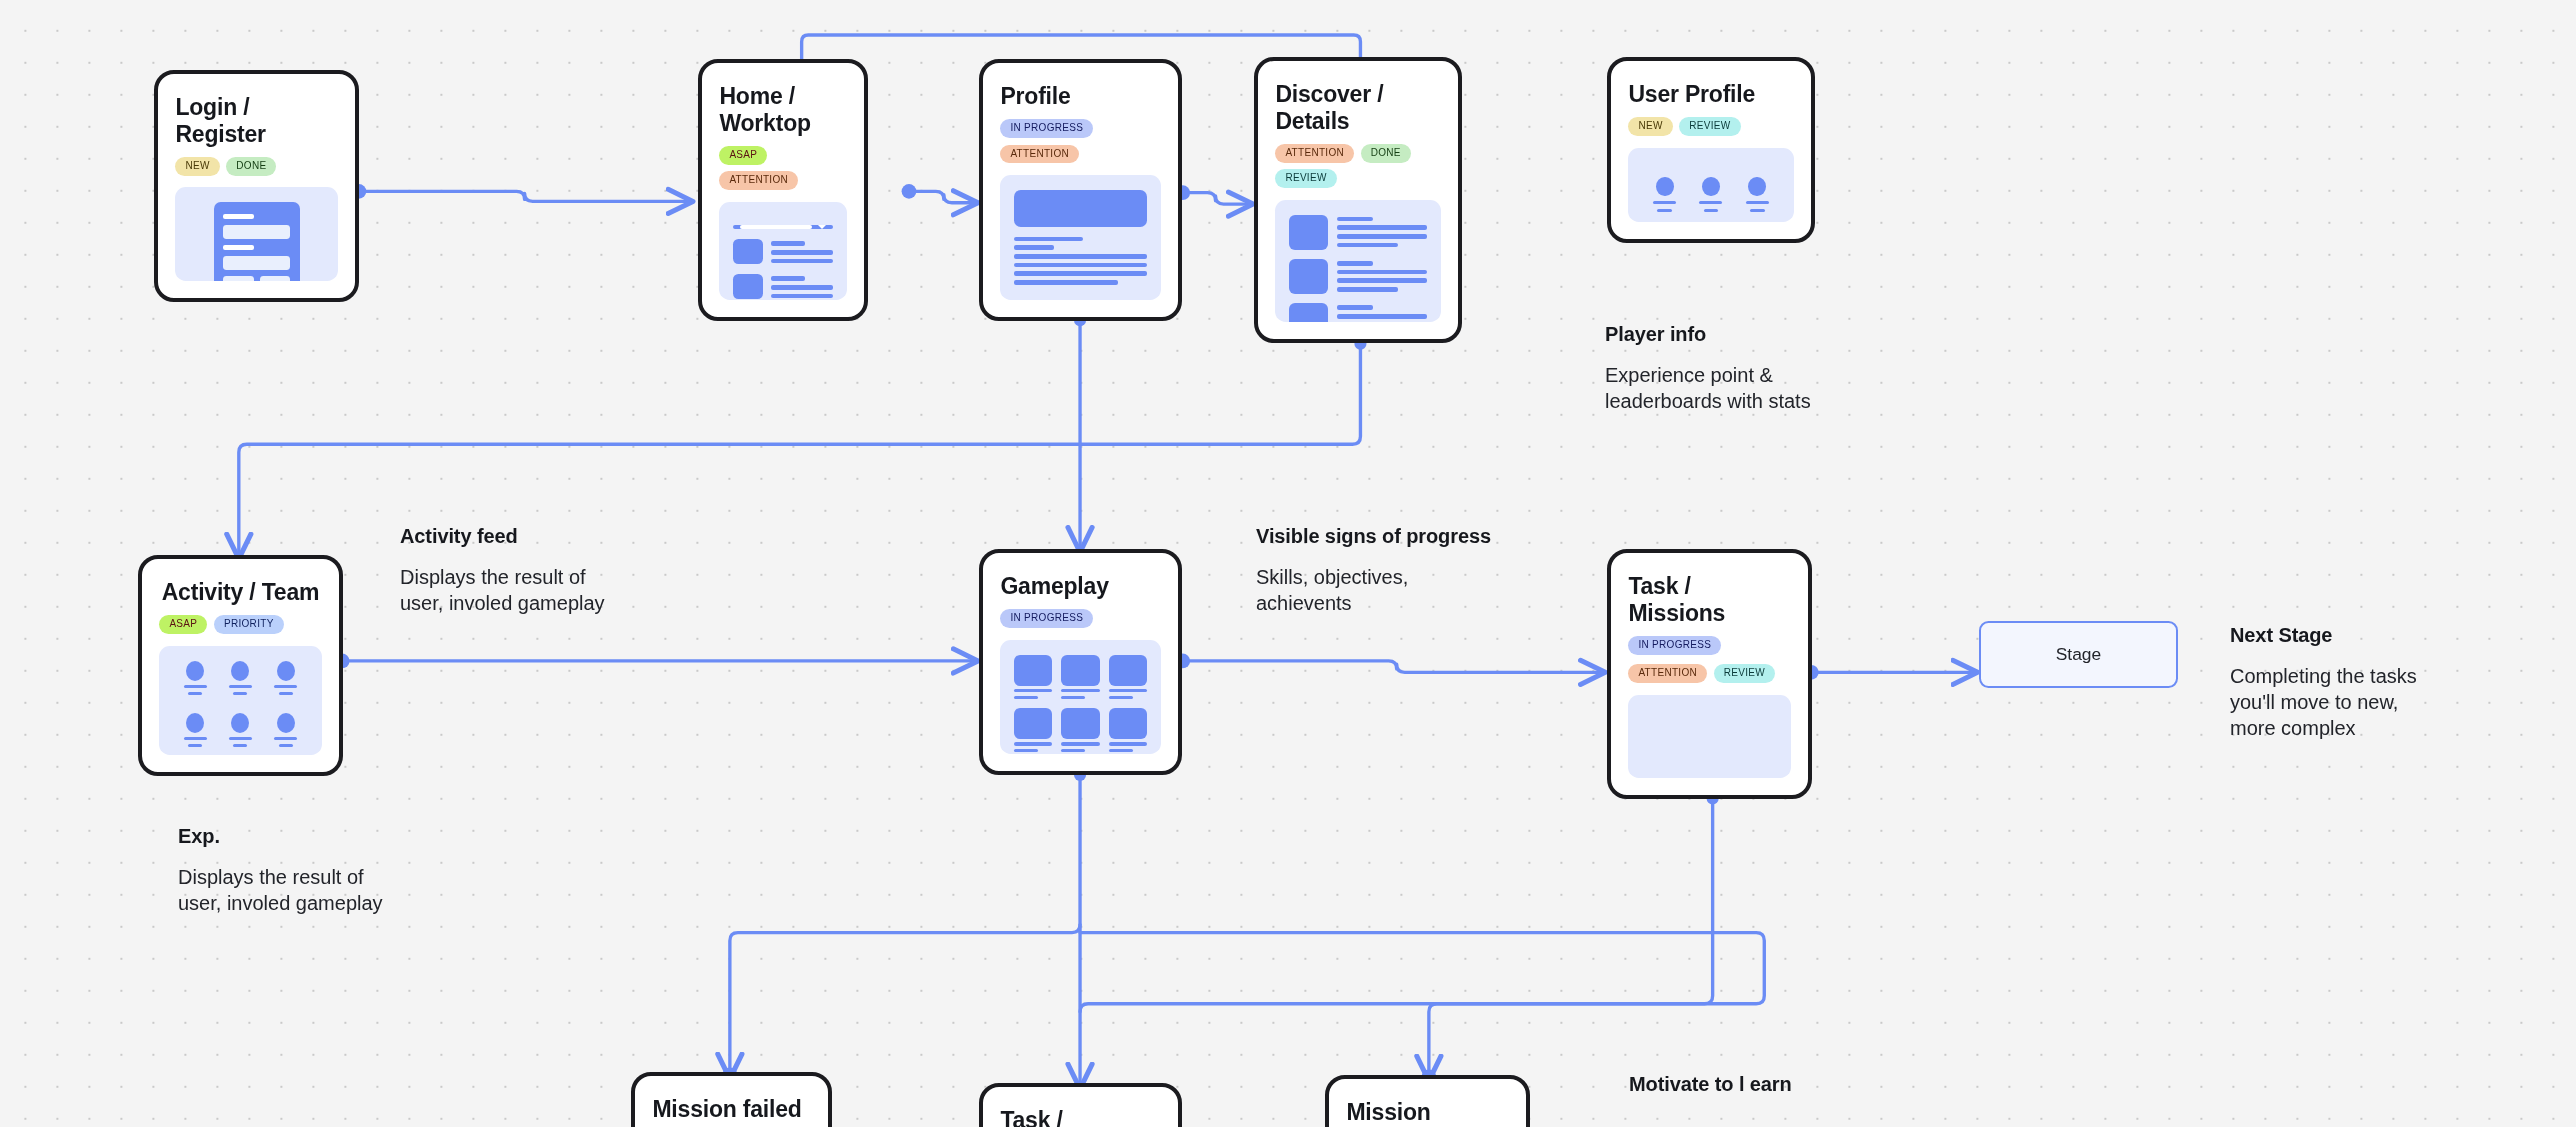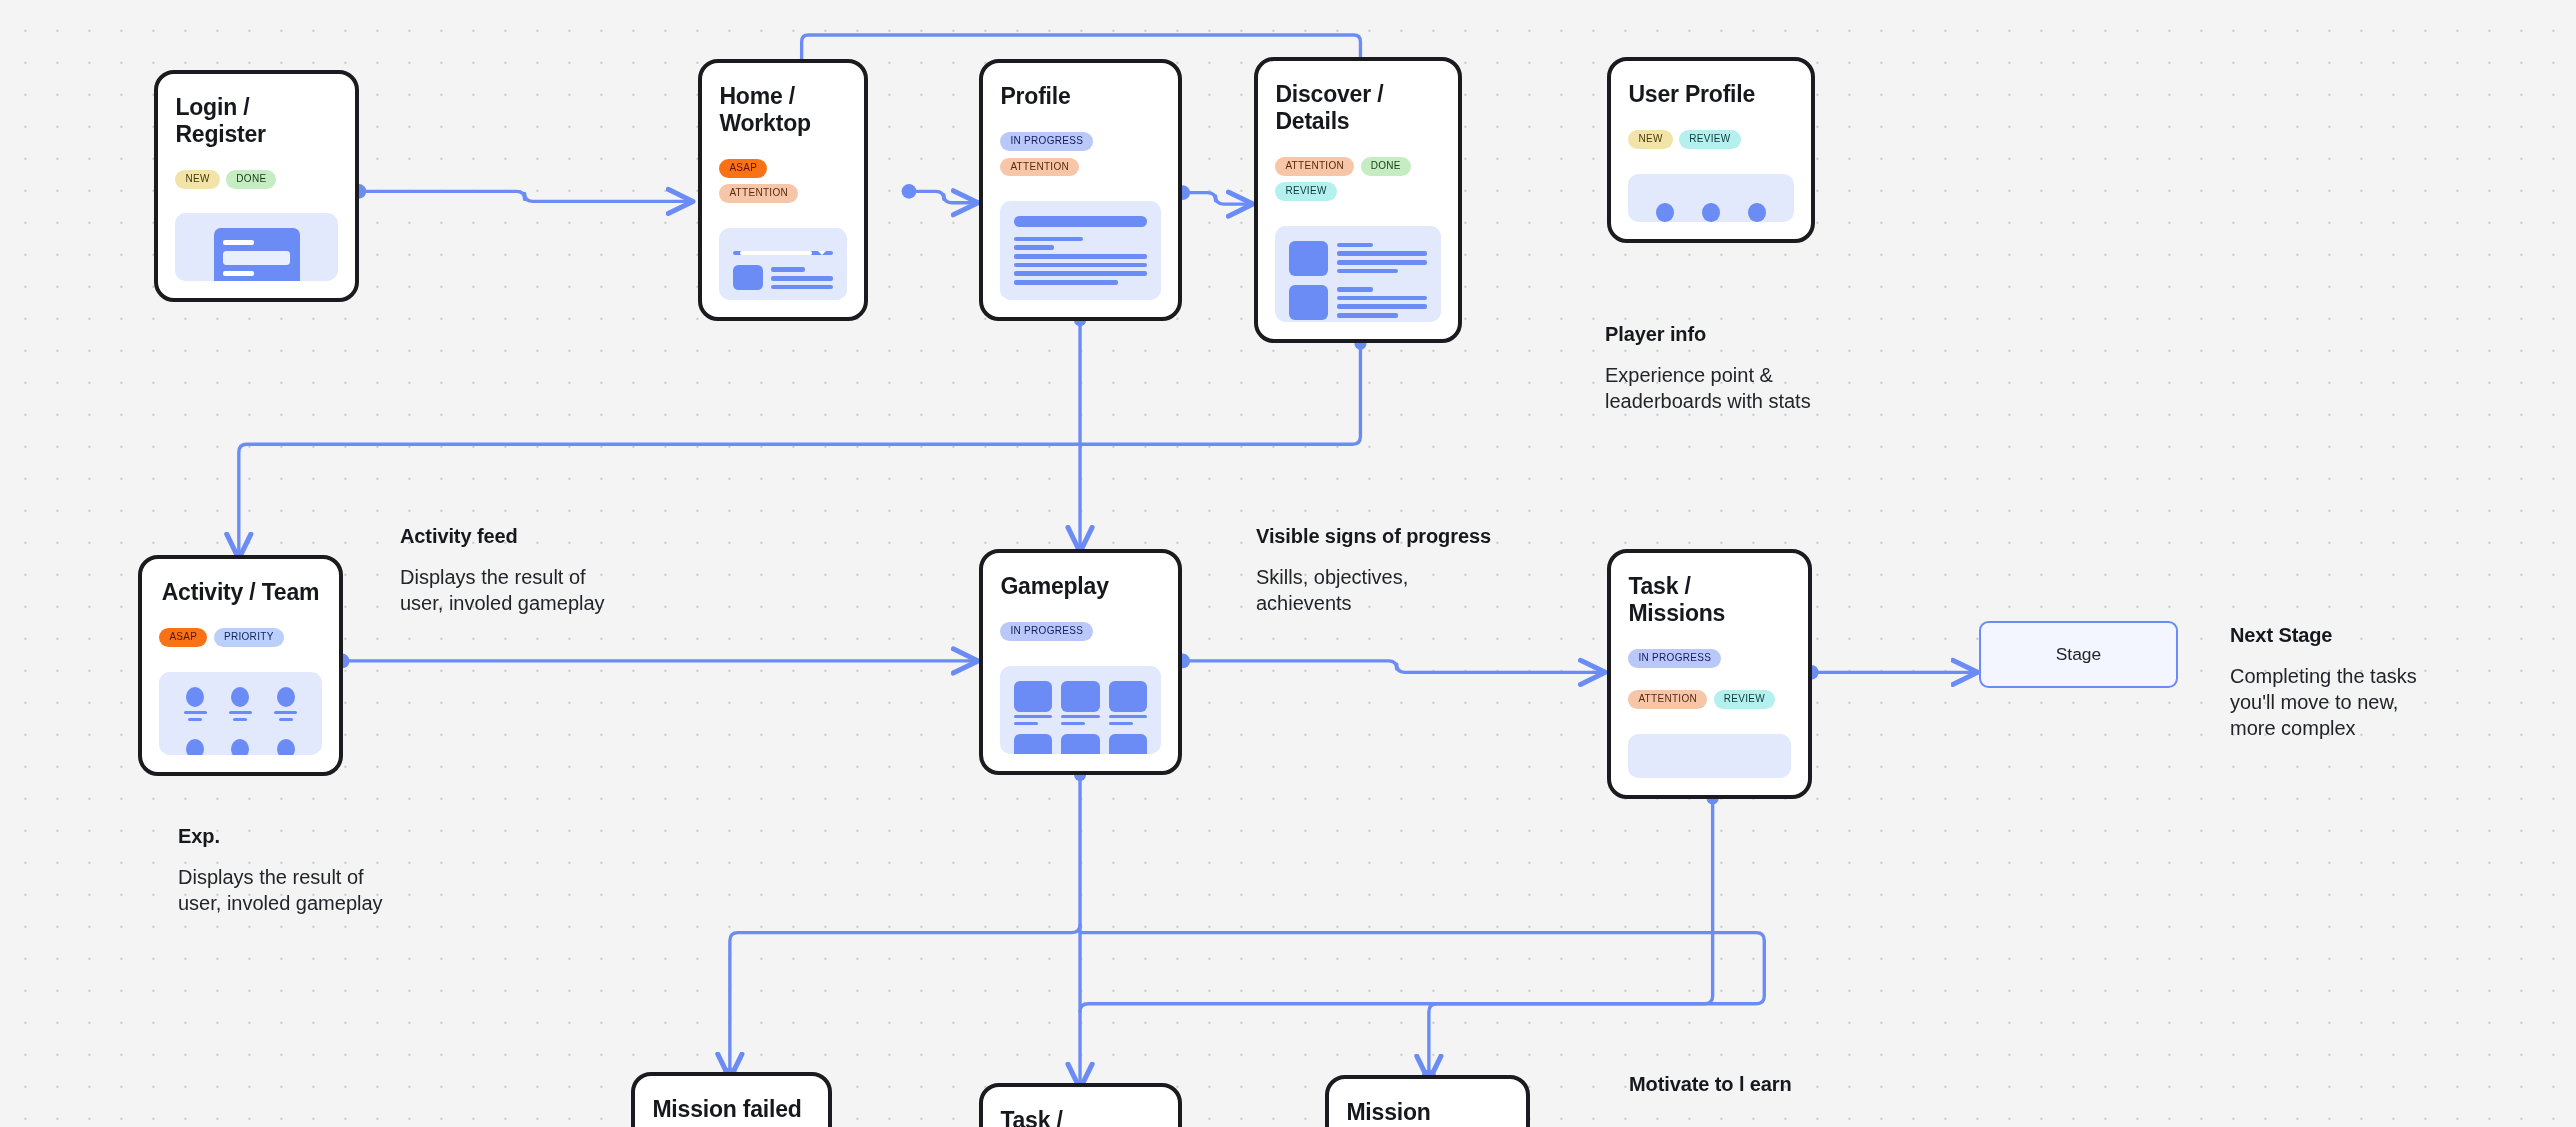--- a/index.html
+++ b/index.html
@@ -20,36 +20,36 @@
   #wires { position: absolute; inset: 0; width: 2576px; height: 1128px; pointer-events: none; }
 
   
   .card {
     position: absolute;
     background: #ffffff;
     border: 4px solid #1b1b1f;
     border-radius: 20px;
     padding: 20px 17.4px 17.4px 17.4px;
     display: flex; flex-direction: column;
-    gap: 14px;
+    gap: 1px;
   }
   .card-title {
     font-size: 23px; font-weight: 700; color: #16181d;
     letter-spacing: -0.2px; line-height: 1.16;
     white-space: pre-line;
   }
   .badges { display: flex; flex-wrap: wrap; gap: 6.7px; margin-top: 8.7px; }
   .badge {
     font-size: 10px; font-weight: 400; letter-spacing: 0.3px;
     border-radius: 670px; padding: 4px 10px 4.7px 10px;
     line-height: 1;
   }
   .b-new      { background: #f2e4a8; color: #4a3a07; }
   .b-done     { background: #c5ecc2; color: #133d12; }
-  .b-asap     { background: #f97316; color: #5a1212; }
+  .b-asap     { background: #bef264; color: #5a1212; }
   .b-attn     { background: #f7c5a8; color: #5a2a0c; }
   .b-prog     { background: #bac8f9; color: #141a5e; }
   .b-review   { background: #b3f0ee; color: #0b3b3a; }
   .b-priority { background: #bad0fb; color: #10215e; }
 
   
   .wf {
     margin-top: 10.7px;
     background: #e3e9fd;
     border-radius: 10.7px;

